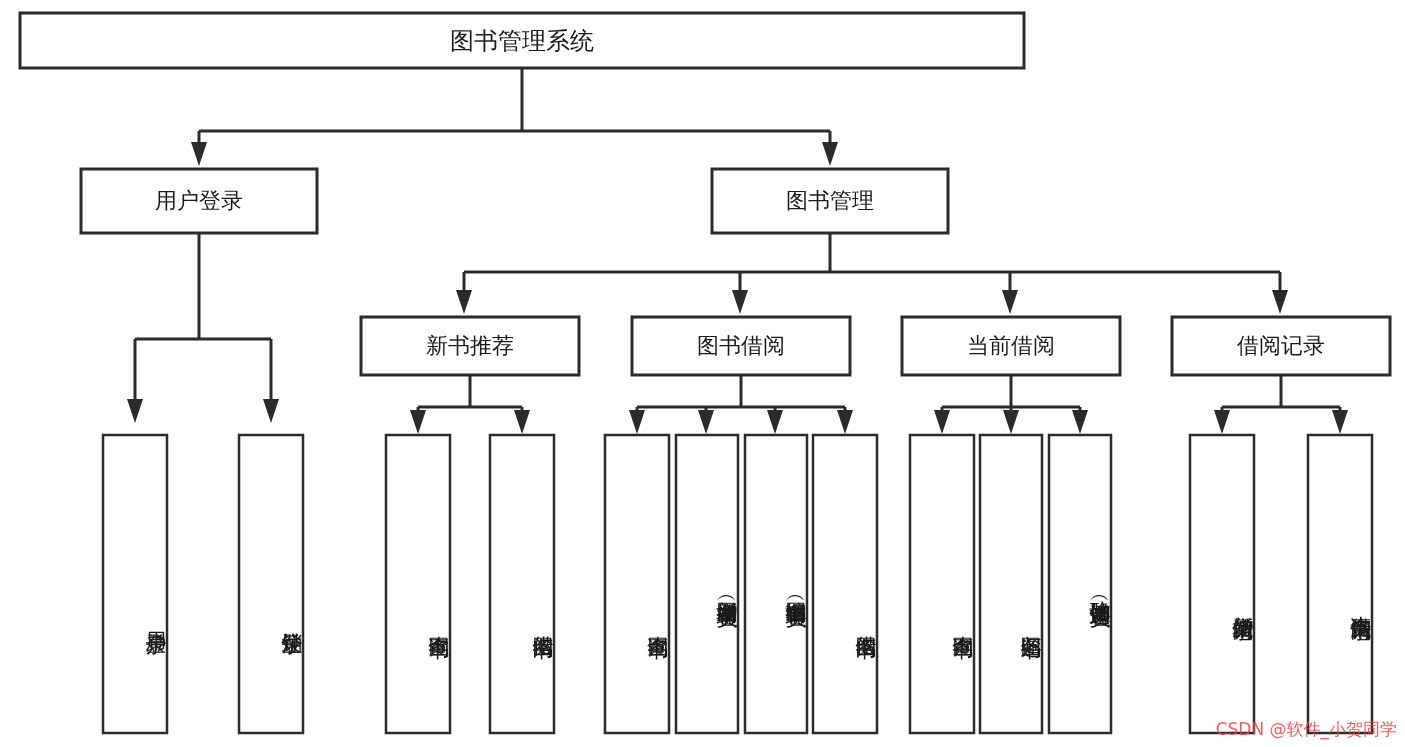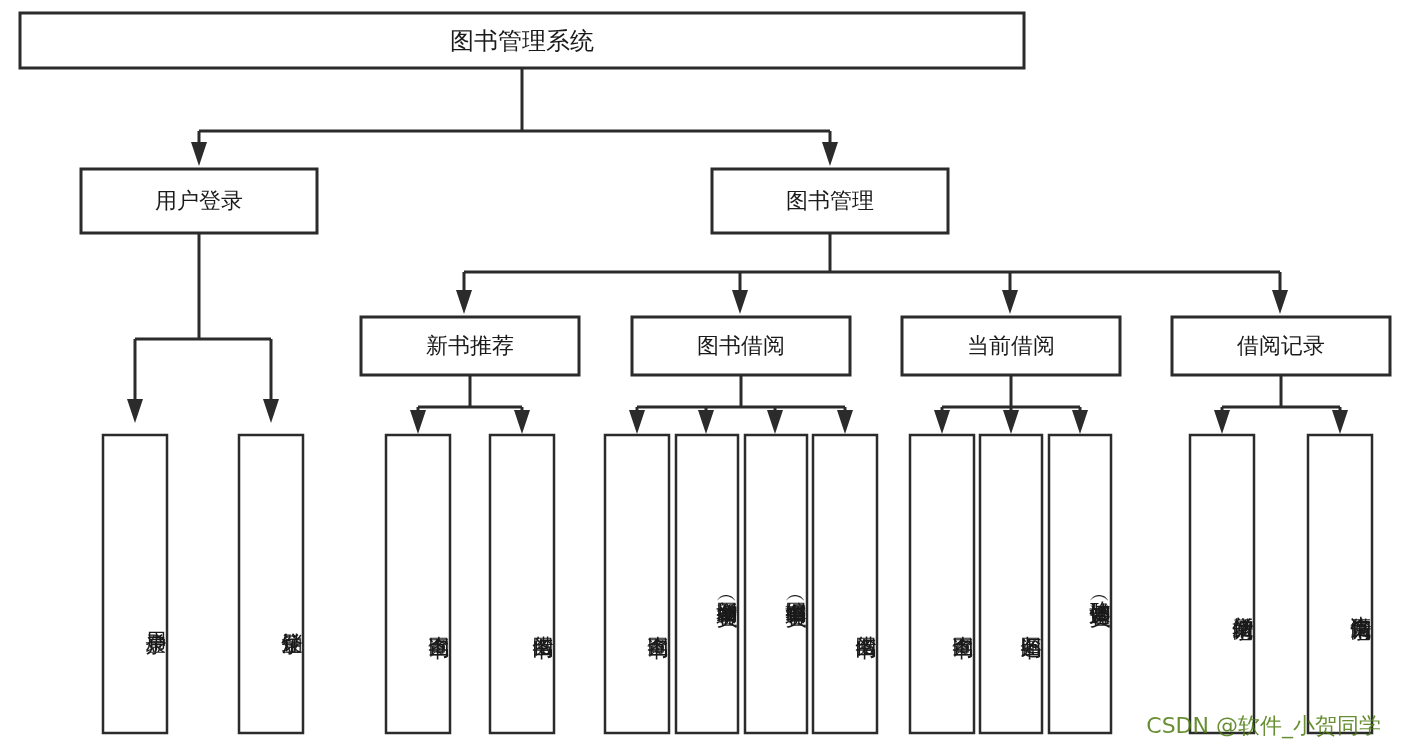--- a/index.html
+++ b/index.html
@@ -54,25 +54,25 @@
     color: #1a1a1a;
     letter-spacing: 1px;
     display: flex;
     align-items: flex-start;
     justify-content: center;
     white-space: nowrap;
     pointer-events: none;
   }
   .watermark {
     position: absolute;
-    right: 24px;
+    right: 8px;
     bottom: 6px;
     font-family: "DejaVu Sans", "Liberation Sans", sans-serif;
-    font-size: 22px;
-    color: #4d7c0f;
+    font-size: 17px;
+    color: #ef4444;
     opacity: 0.85;
     white-space: nowrap;
   }
 </style>
 </head>
 <body>
 
 <div id="diagram-root">
 
   <svg class="flow" width="1405" height="747" viewBox="0 0 1405 747">

